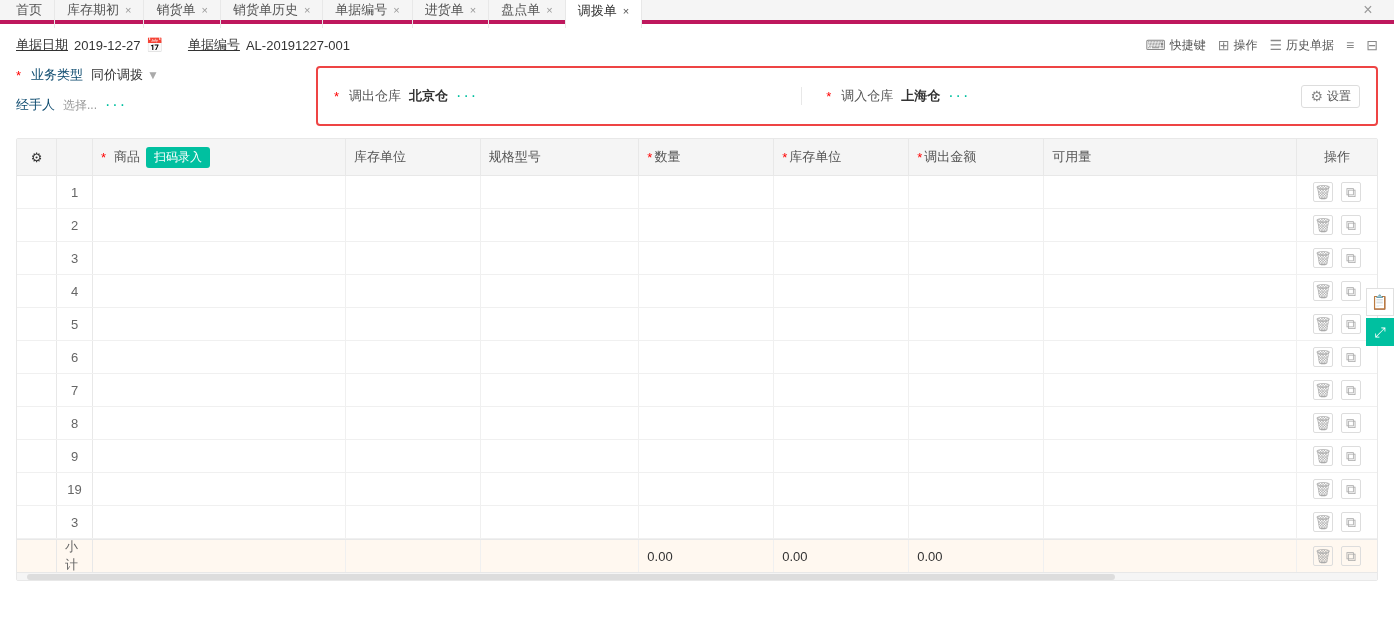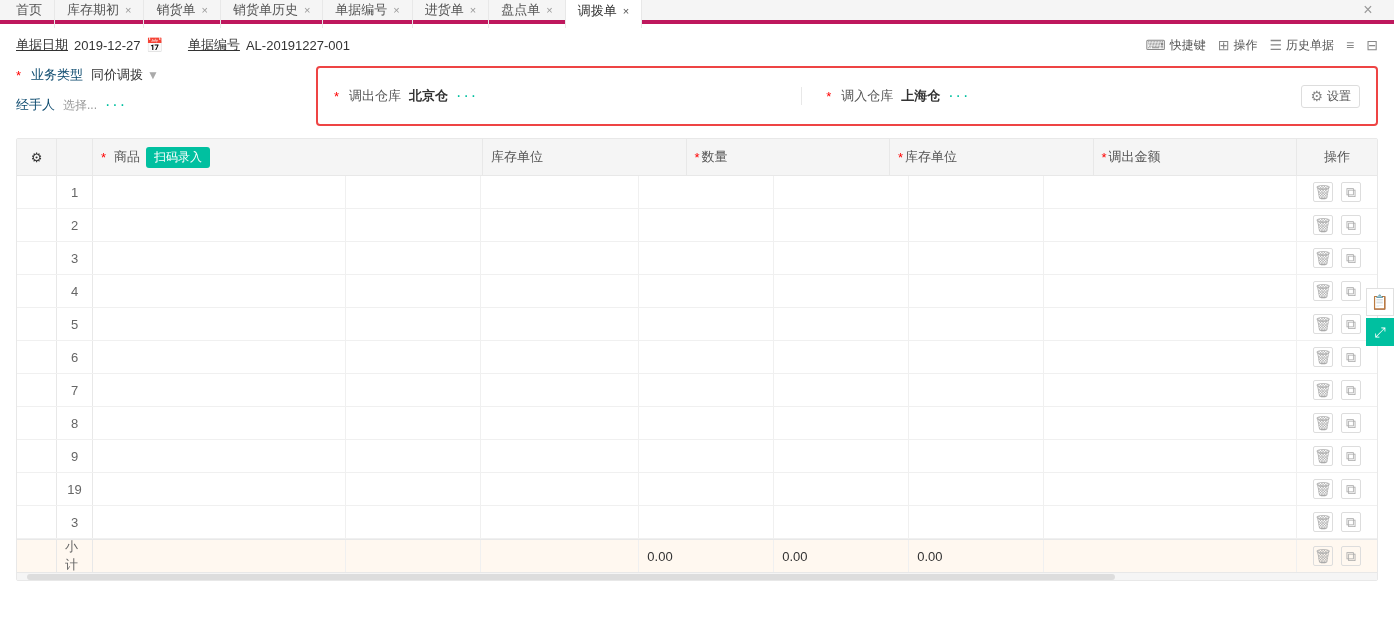--- a/index.html
+++ b/index.html
@@ -491,31 +491,37 @@
       </div>
       <div class="col-no"></div>
       <div class="th th-product">
         <span class="required-star">*</span>
         <span>商品</span>
         <button class="scan-btn">扫码录入</button>
       </div>
       <div class="th th-unit">
         <span>库存单位</span>
       </div>
+      <div class="th th-spec">
+        <span>规格型号</span>
+      </div>
       <div class="th th-qty">
         <span class="required-star">*</span>
         <span>数量</span>
       </div>
       <div class="th th-cost">
         <span class="required-star">*</span>
         <span>库存单位</span>
       </div>
       <div class="th th-amount">
         <span class="required-star">*</span>
         <span>调出金额</span>
+      </div>
+      <div class="th th-avail">
+        <span>可用量</span>
       </div>
       <div class="th th-ops">
         <span>操作</span>
       </div>
     </div>
 
     <div id="table-rows">
         <div class="table-row">
     <div class="cell cell-settings"></div>
     <div class="cell cell-no">1</div>

